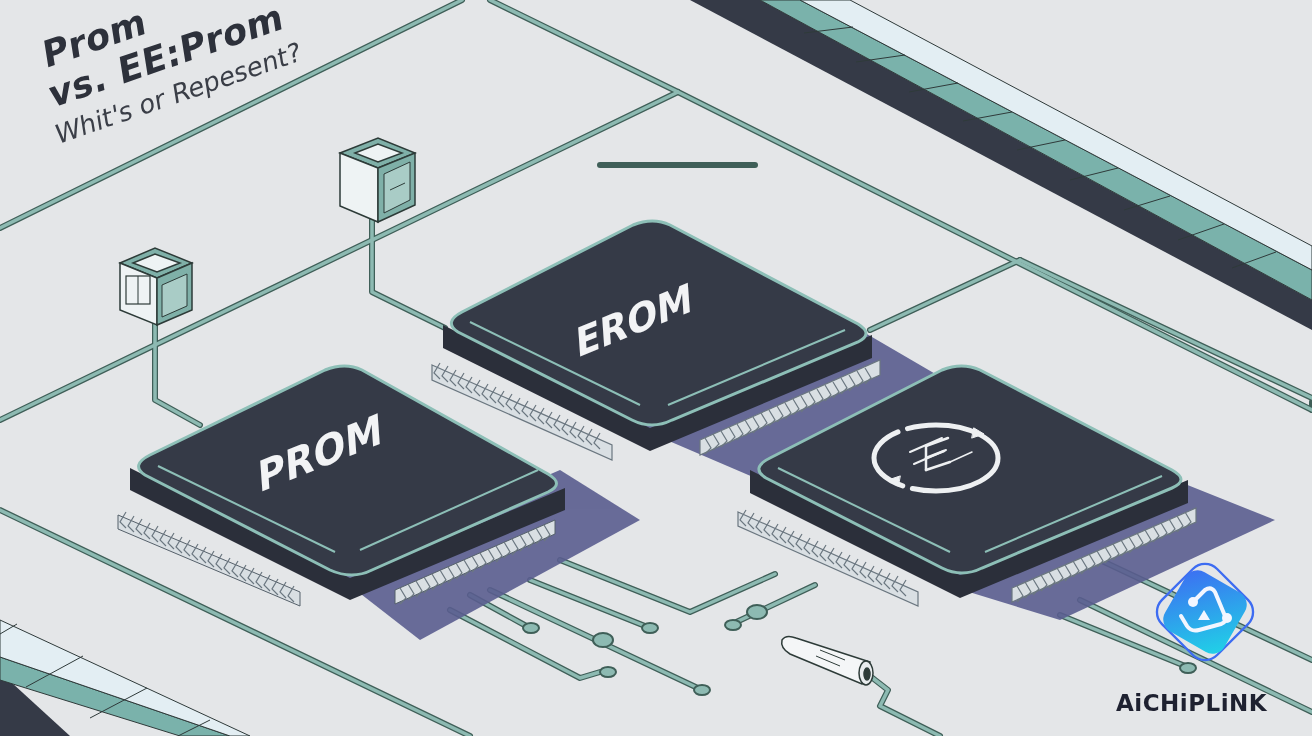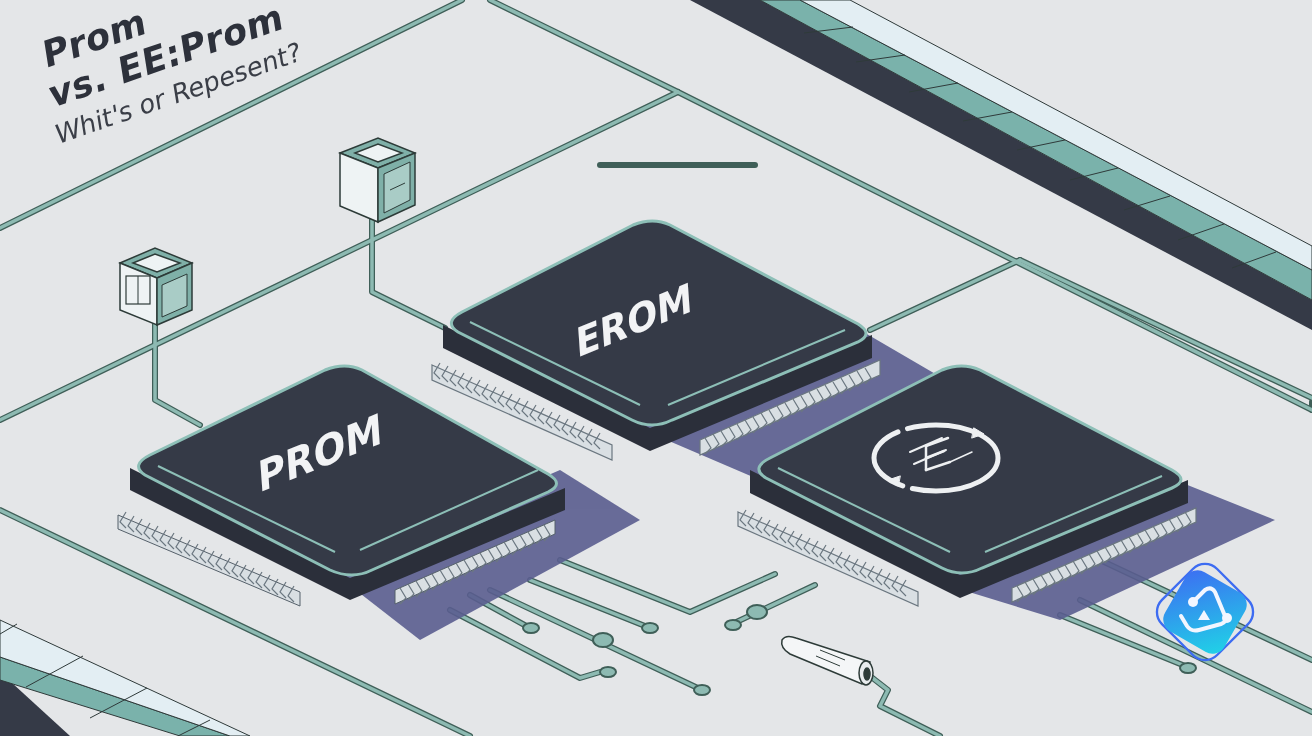--- a/index.html
+++ b/index.html
@@ -340,14 +340,15 @@
 
   <div class="title-block">
     <div class="title-l1">Prom</div>
     <div class="title-l2">vs. EE:Prom</div>
     <div class="subtitle">Whit's or Repesent?</div>
   </div>
 
   <div class="chip-label" style="left:258px; top:455px; font-size:40px; transform: rotate(-22deg) skewX(-18deg);">PROM</div>
   <div class="chip-label" style="left:576px; top:322px; font-size:38px; transform: rotate(-22deg) skewX(-18deg);">EROM</div>
 
+  <div class="brand">AiCHiPLiNK</div>
 
 </div>
 
 </body></html>

